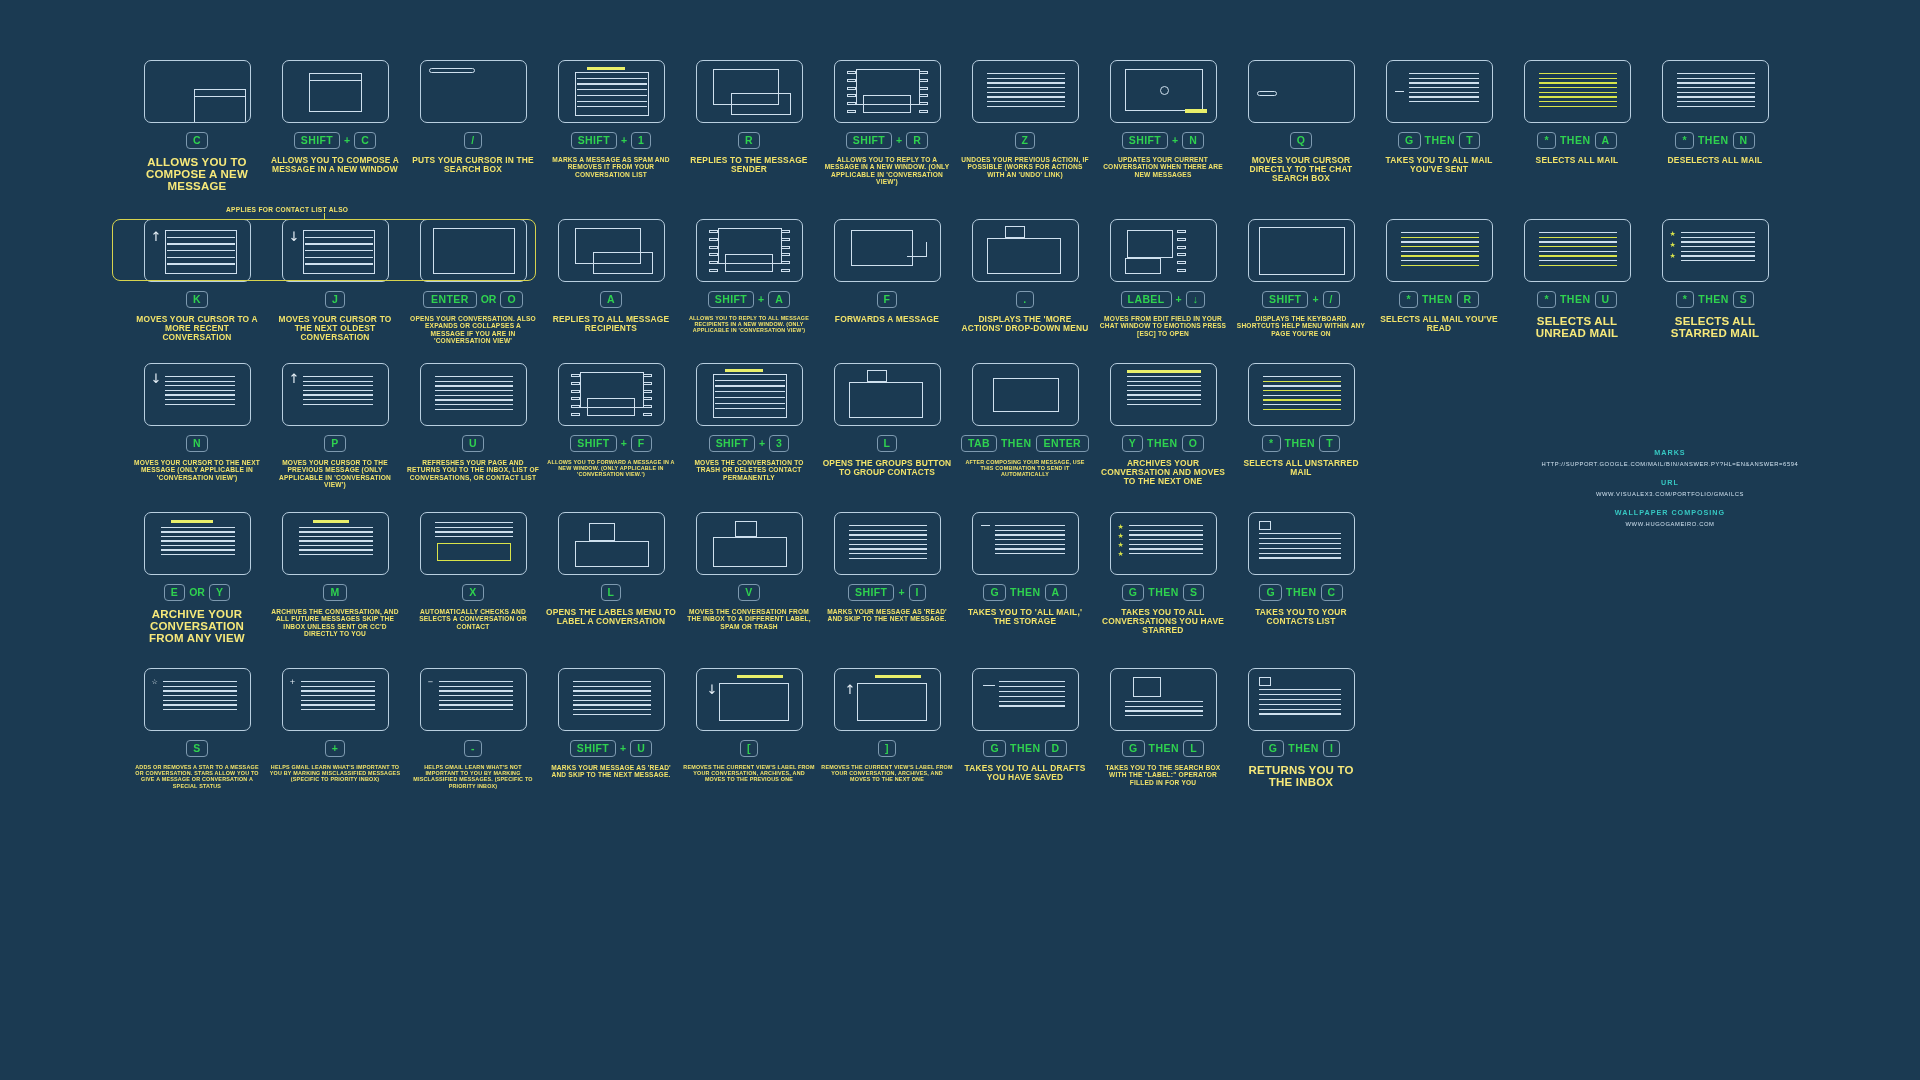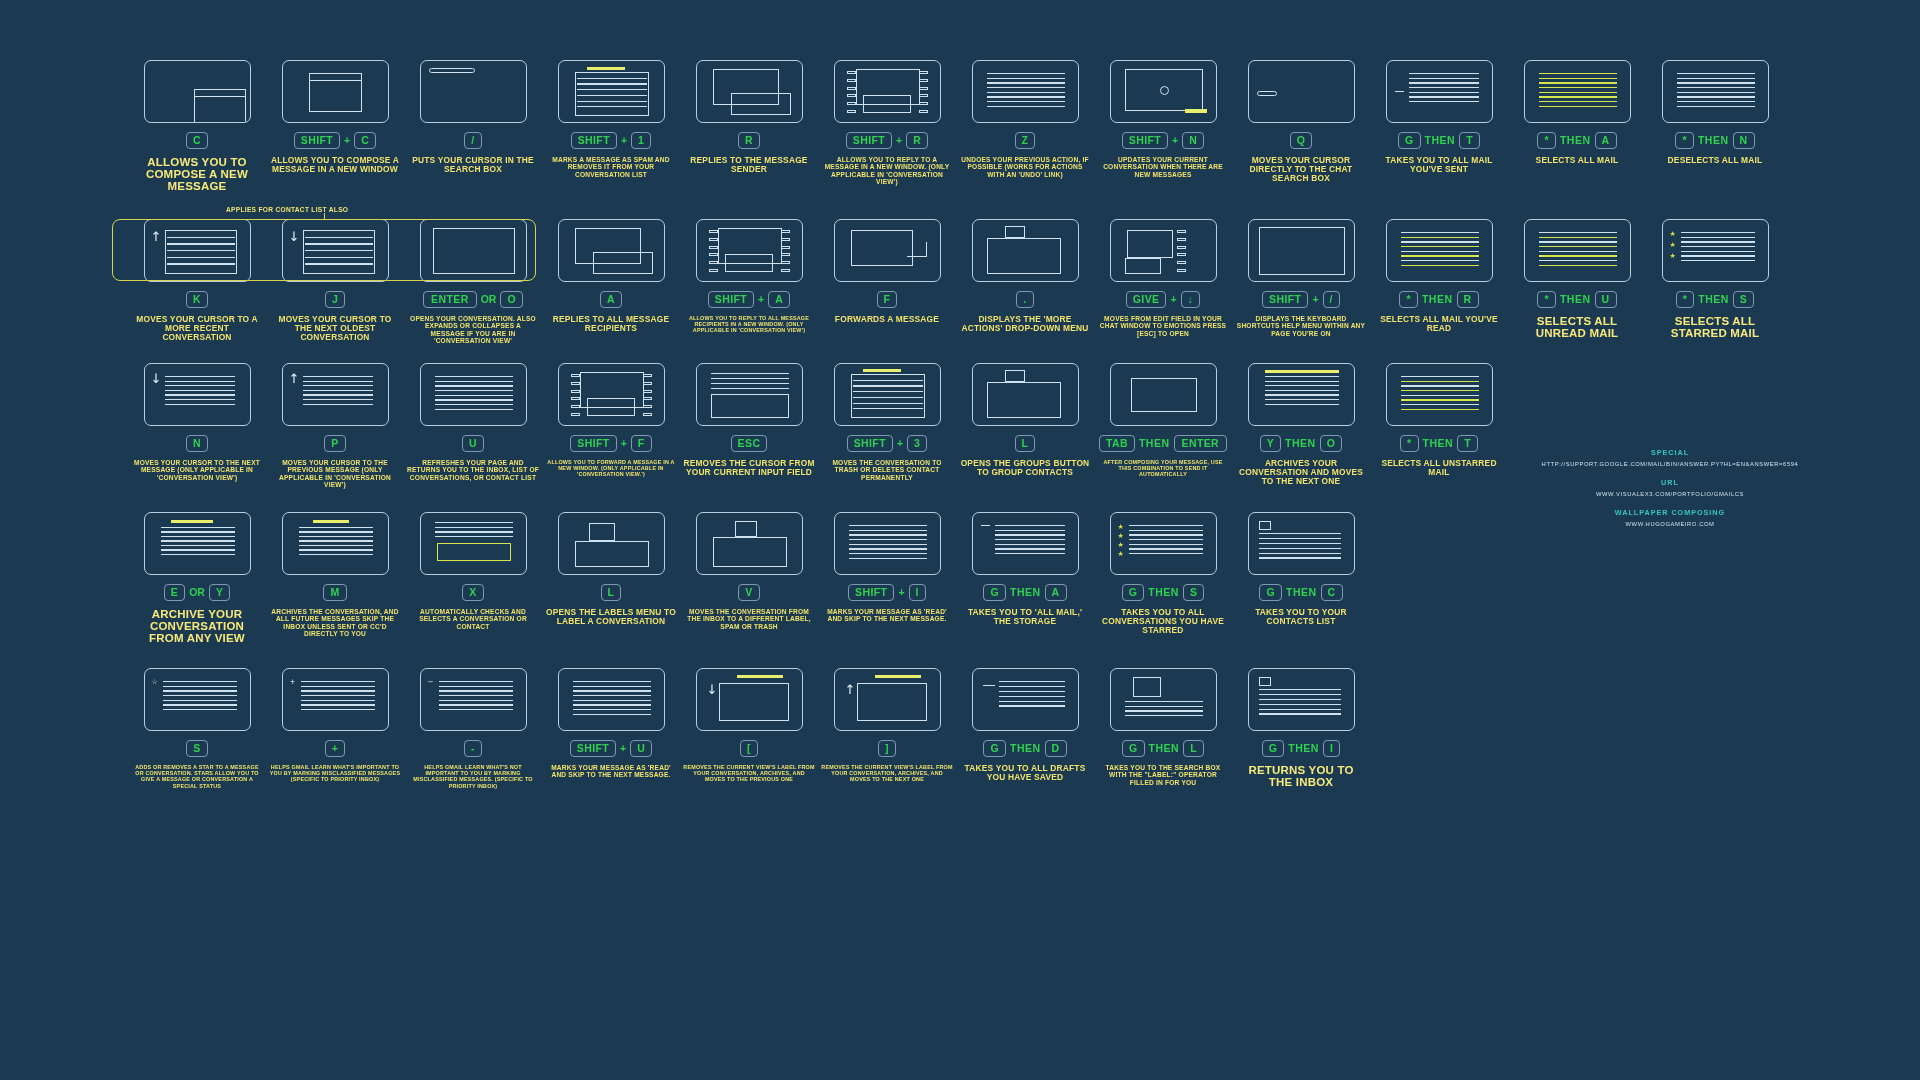--- a/index.html
+++ b/index.html
@@ -502,21 +502,21 @@
               <b></b>
               <b></b>
               <b></b>
               <b></b>
               <b></b>
               <b></b>
             </div>
             <div class="win" style="left:14px;top:38px;width:36px;height:16px;"></div>
           </div>
           <div class="keys">
-            <span class="key">GIVE</span>
+            <span class="key">LABEL</span>
             <span class="plus">+</span>
             <span class="key">↓</span>
           </div>
           <div class="cap sm">MOVES FROM EDIT FIELD IN YOUR CHAT WINDOW TO EMOTIONS PRESS [ESC] TO OPEN</div>
         </div>
         <div class="cell">
           <div class="frame">
             <div class="win" style="left:10px;top:7px;width:86px;height:48px;"></div>
           </div>
           <div class="keys">
@@ -664,35 +664,20 @@
             </div>
             <div class="win" style="left:21px;top:8px;width:64px;height:36px;"></div>
             <div class="win" style="left:28px;top:34px;width:48px;height:18px;"></div>
           </div>
           <div class="keys">
             <span class="key">SHIFT</span>
             <span class="plus">+</span>
             <span class="key">F</span>
           </div>
           <div class="cap xs">ALLOWS YOU TO FORWARD A MESSAGE IN A NEW WINDOW. (ONLY APPLICABLE IN 'CONVERSATION VIEW.')</div>
-        </div>
-        <div class="cell">
-          <div class="frame">
-            <div class="linegrp " style="left:14px;top:9px;width:78px;">
-              <i style="margin-bottom:3.6px"></i>
-              <i style="margin-bottom:3.6px"></i>
-              <i style="margin-bottom:3.6px"></i>
-              <i style="margin-bottom:3.6px"></i>
-            </div>
-            <div class="win" style="left:14px;top:30px;width:78px;height:24px;"></div>
-          </div>
-          <div class="keys">
-            <span class="key">ESC</span>
-          </div>
-          <div class="cap md">REMOVES THE CURSOR FROM YOUR CURRENT INPUT FIELD</div>
         </div>
         <div class="cell">
           <div class="frame">
             <div class="bar" style="left:28px;top:5px;width:38px;"></div>
             <div class="win" style="left:16px;top:10px;width:74px;height:44px;"></div>
             <div class="barline" style="left:18px;top:15.714285714285715px;width:70px;"></div>
             <div class="barline" style="left:18px;top:21.42857142857143px;width:70px;"></div>
             <div class="barline" style="left:18px;top:27.142857142857142px;width:70px;"></div>
             <div class="barline" style="left:18px;top:32.85714285714286px;width:70px;"></div>
             <div class="barline" style="left:18px;top:38.57142857142857px;width:70px;"></div>
@@ -1085,21 +1070,21 @@
         <div class="cell"></div>
         <div class="cell"></div>
       </div>
     </div>
 
   <div id="highlight"></div>
   <div id="highlight-tick"></div>
   <div id="highlight-label">APPLIES FOR CONTACT LIST ALSO</div>
 
   <div id="credits">
-      <div class="ttl">SPECIAL</div>
+      <div class="ttl">MARKS</div>
       <div class="val">HTTP://SUPPORT.GOOGLE.COM/MAIL/BIN/ANSWER.PY?HL=EN&amp;ANSWER=6594</div>
       <div class="ttl">URL</div>
       <div class="val">WWW.VISUALEX3.COM/PORTFOLIO/GMAILCS</div>
       <div class="ttl">WALLPAPER COMPOSING</div>
       <div class="val">WWW.HUGOGAMEIRO.COM</div>
     </div>
 
 </div>
 
 </body></html>

